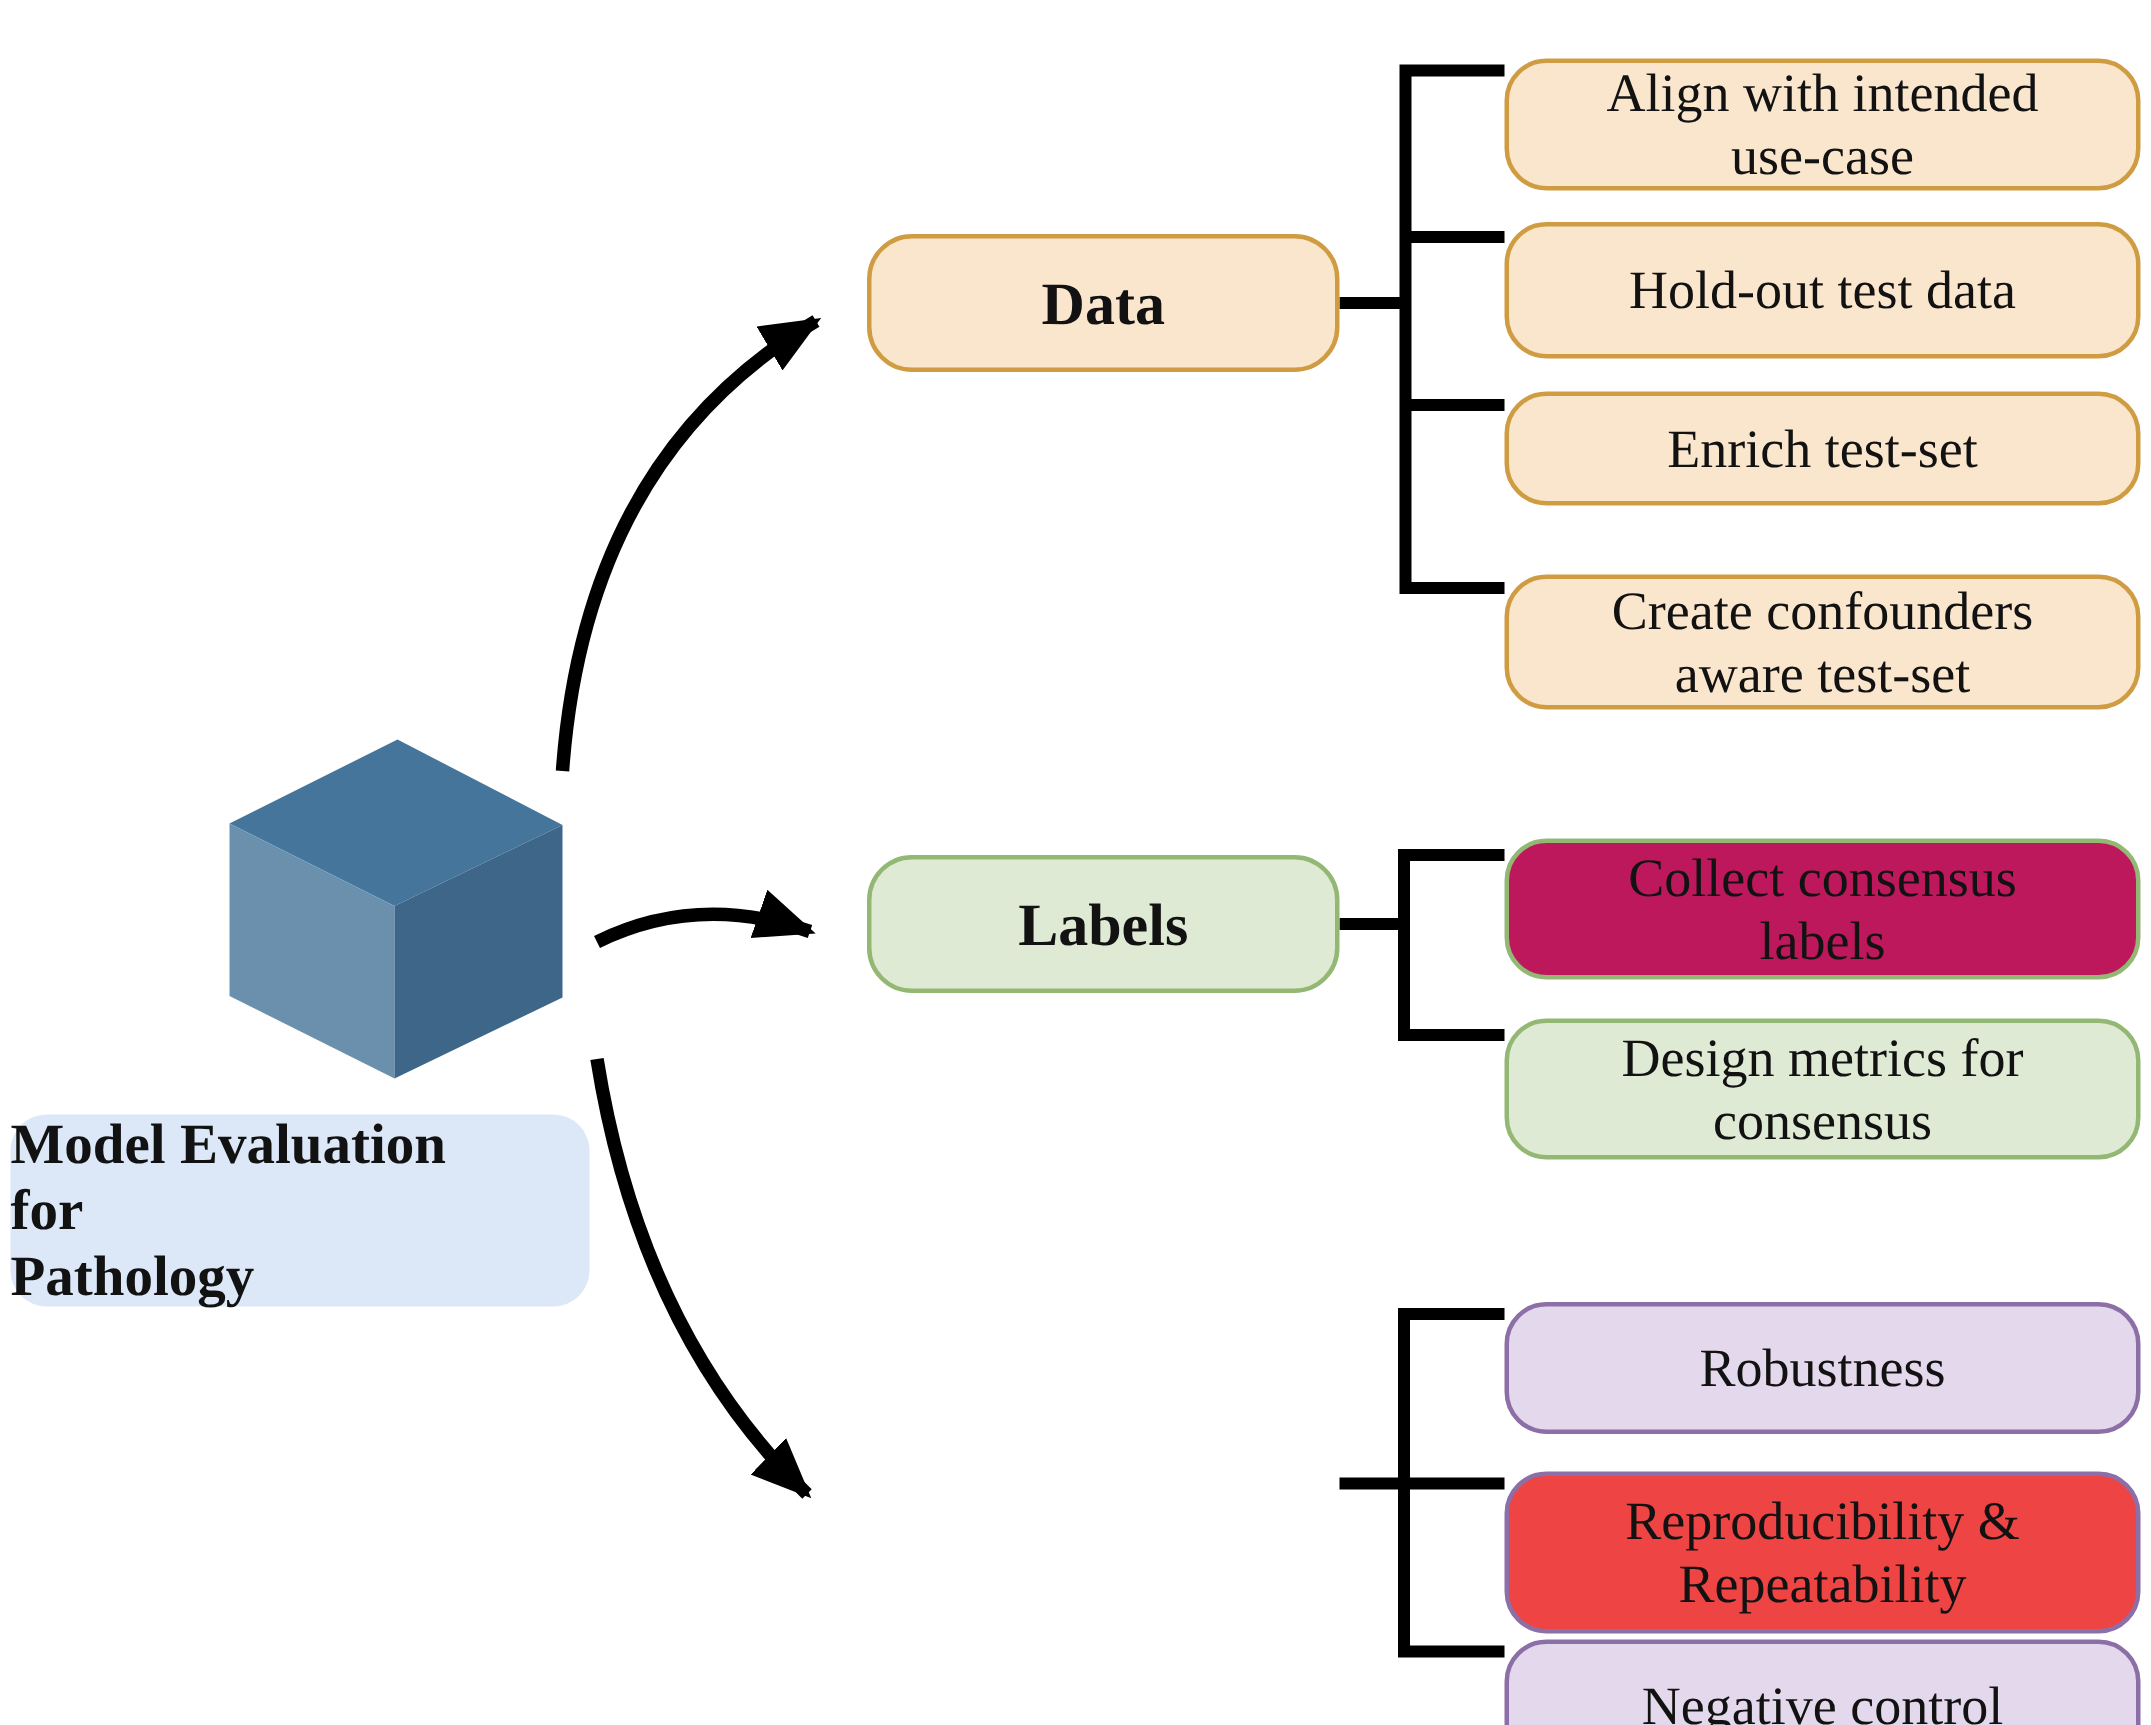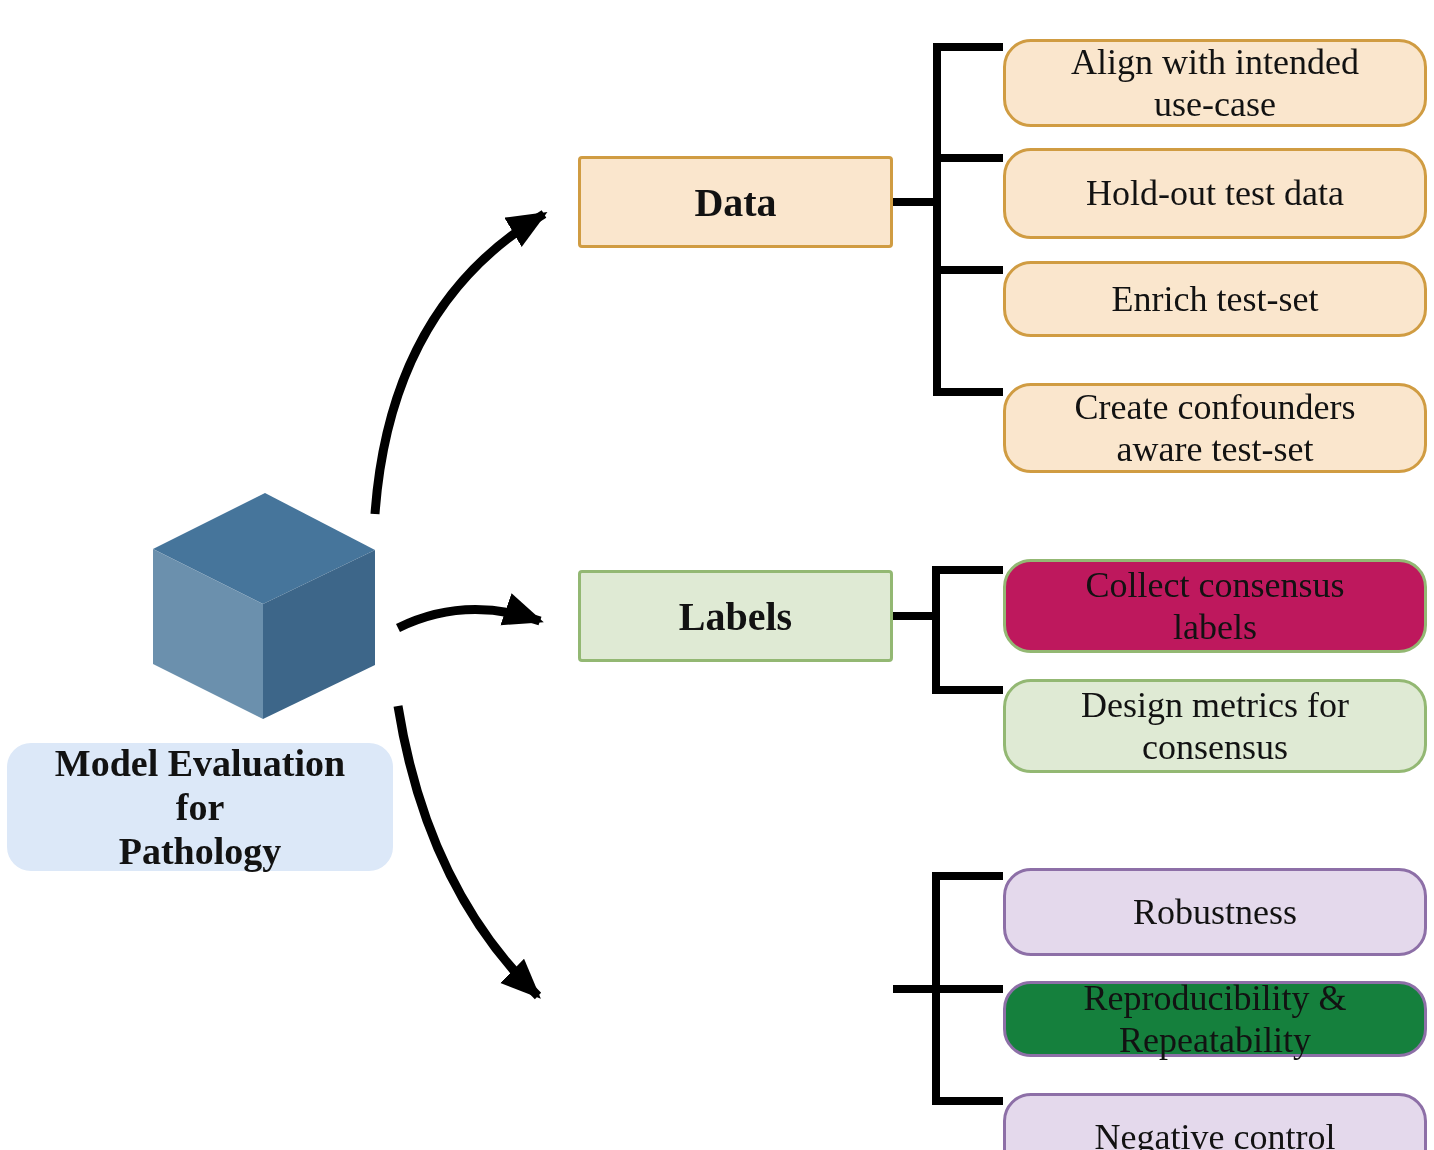--- a/index.html
+++ b/index.html
@@ -26,41 +26,41 @@
     text-align: center;
     border-radius: 28px;
     border: 3px solid transparent;
   }
   .parent-node {
     left: 578px;
     width: 315px;
     height: 92px;
     font-size: 40px;
     font-weight: bold;
-    border-radius: 4px;
+    border-radius: 30px;
   }
   .leaf-node {
     left: 1003px;
     width: 424px;
     font-size: 36px;
     line-height: 1.17;
     padding: 0 53px;
     margin-top: 36px;
   }
   .title-box {
     position: absolute;
     left: 7px;
     top: 743px;
     width: 386px;
     height: 128px;
     box-sizing: border-box;
     border-radius: 24px;
     display: flex;
     flex-direction: column;
-    align-items: center;
+    align-items: flex-start;
     justify-content: center;
     text-align: center;
     font-size: 38px;
     font-weight: bold;
     line-height: 1.16;
   }
   .connectors path { fill: none; stroke-width: 8px; }
   .arrows path { fill: none; stroke-width: 9px; }
 </style>
 </head>
@@ -129,20 +129,20 @@
   <div class="node leaf-node" style="top: 523px; height: 94px; background-color: #be185d; border-color: rgb(147, 184, 115);">
     <span>Collect consensus labels</span>
   </div>
   <div class="node leaf-node" style="top: 643px; height: 94px; background-color: rgb(223, 234, 212); border-color: rgb(147, 184, 115);">
     <span>Design metrics for consensus</span>
   </div>
 
   <div class="node leaf-node" style="top: 832px; height: 88px; background-color: rgb(228, 217, 236); border-color: rgb(141, 111, 167);">
     <span>Robustness</span>
   </div>
-  <div class="node leaf-node" style="top: 945px; height: 76px; background-color: #15803d; border-color: rgb(141, 111, 167);">
+  <div class="node leaf-node" style="top: 945px; height: 108px; background-color: #ef4444; border-color: rgb(141, 111, 167);">
     <span>Reproducibility &amp; Repeatability</span>
   </div>
   <div class="node leaf-node" style="top: 1057px; height: 88px; background-color: rgb(228, 217, 236); border-color: rgb(141, 111, 167);">
     <span>Negative control</span>
   </div>
 
 </div>
 
 </body></html>

